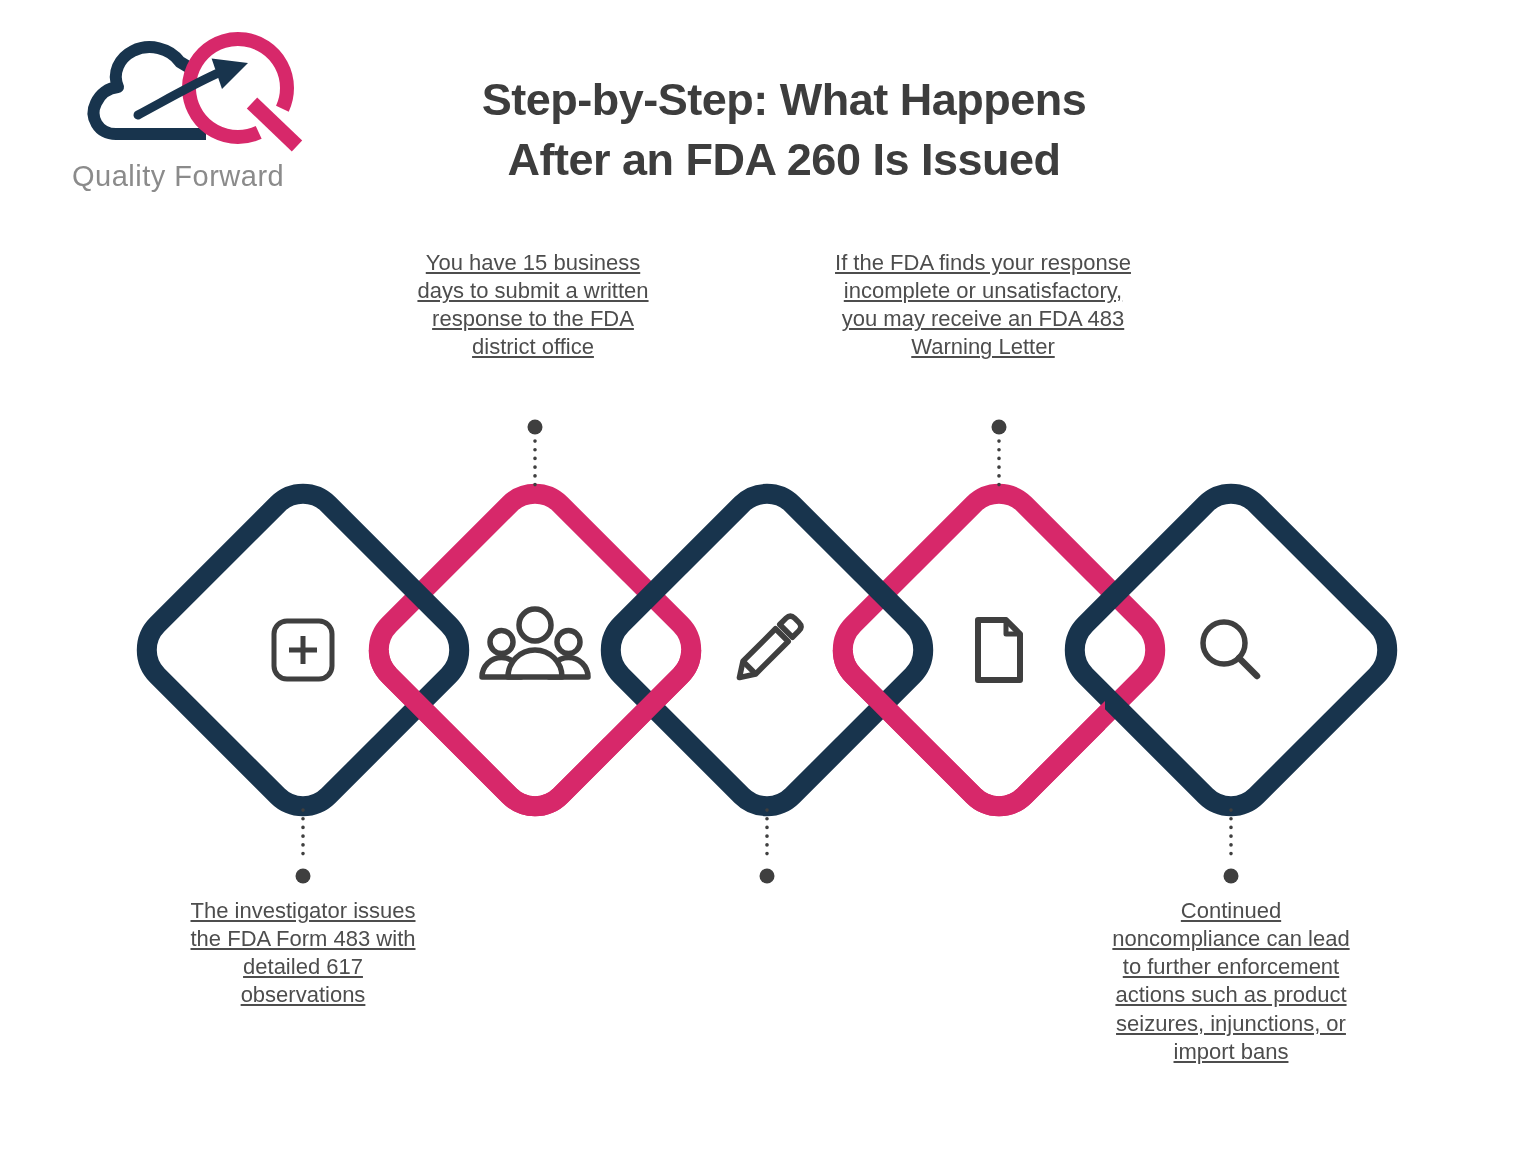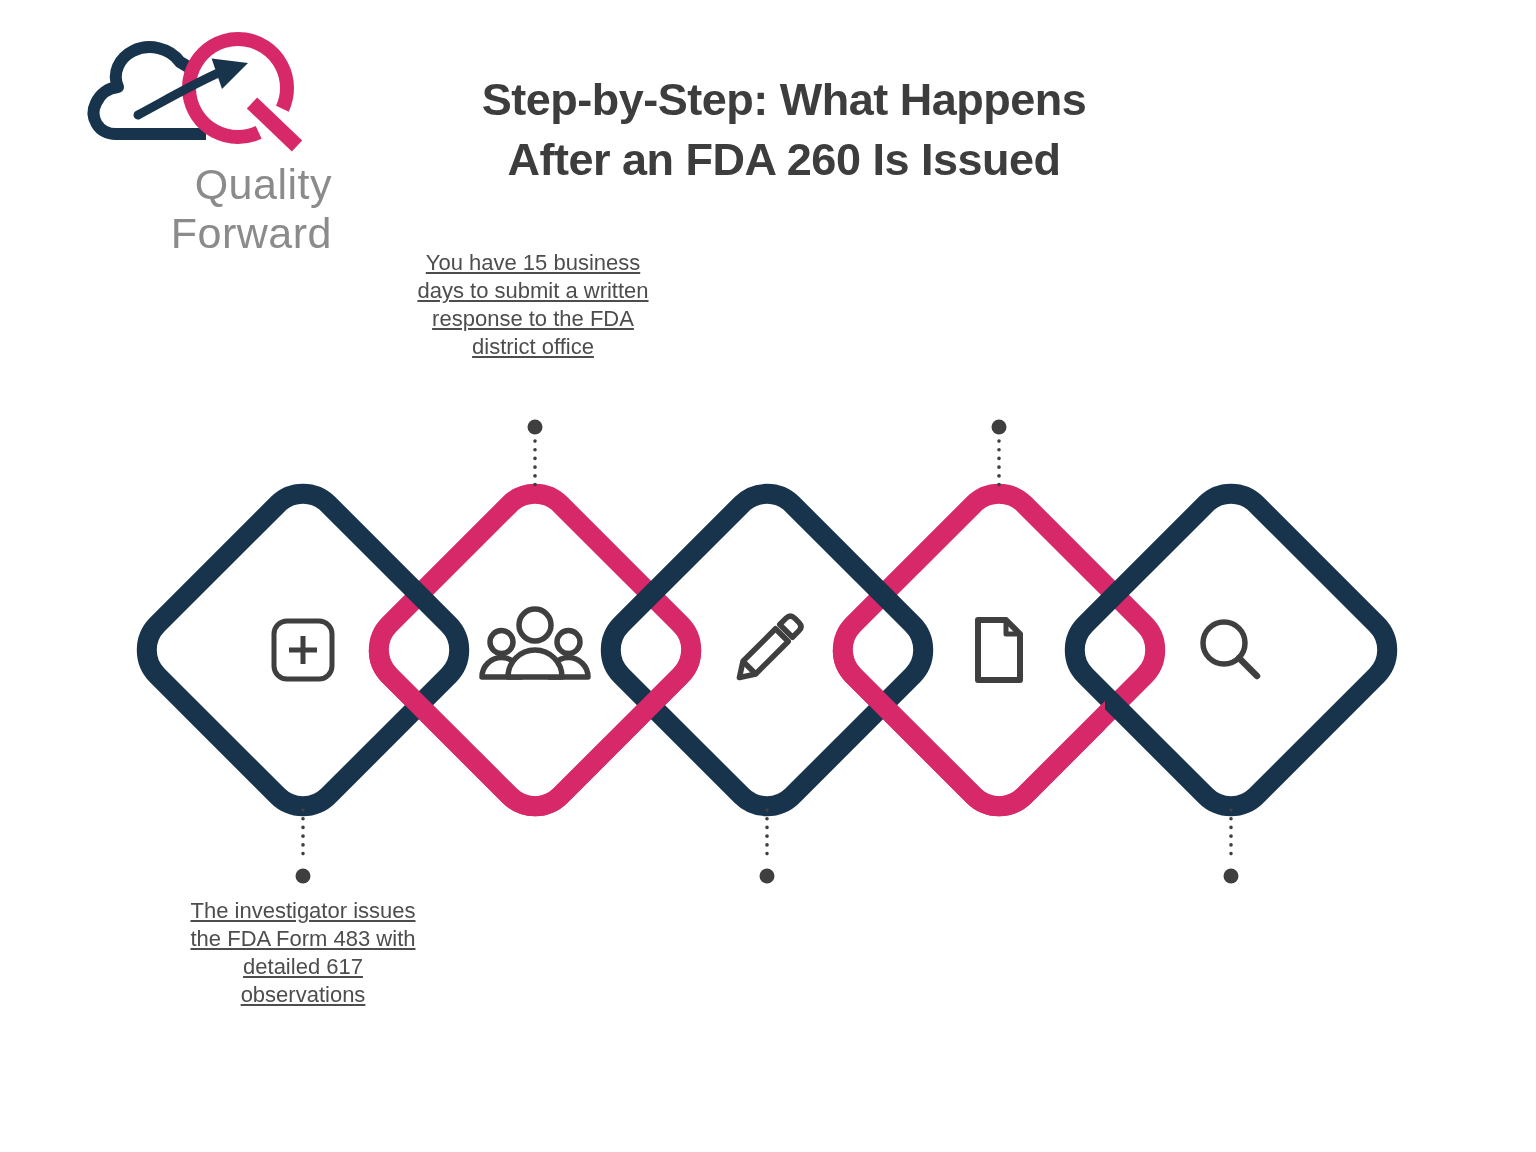--- a/index.html
+++ b/index.html
@@ -29,21 +29,21 @@
     color:var(--text);white-space:pre-line;text-decoration:underline;
   }
   .desc.top-a{left:353px;top:249px;width:360px;}
   .desc.top-b{left:768px;top:249px;width:430px;}
   .desc.bot-a{left:123px;top:897px;width:360px;}
   .desc.bot-b{left:587px;top:897px;width:360px;}
   .desc.bot-c{left:1031px;top:897px;width:400px;}
   .logo-mark{position:absolute;left:78px;top:16px;}
   .logo-text{
     position:absolute;left:72px;top:160px;width:260px;
-    text-align:right;font-size:43px;color:var(--logo_text);letter-spacing:0.5px;
+    text-align:left;font-size:29px;color:var(--logo_text);letter-spacing:0.5px;
   }
 </style>
 </head>
 <body>
 
 <div class="canvas">
 
   <svg class="logo-mark" width="250" height="150" viewBox="0 0 250 150">
     <path d="M 128 118 L 38 118 C 20 118 11 101 18 87 C 22 78 30 72 40 71 C 34 57 41 42 55 35 C 71 27 92 32 102 46 L 112 52" fill="none" stroke="var(--navy)" stroke-width="12" stroke-linejoin="round"></path>
     <path d="M 204.4 92.7 A 49 49 0 1 0 180.7 116.4" fill="none" stroke="var(--pink)" stroke-width="14"></path>
@@ -130,18 +130,28 @@
     <g transform="translate(1231,650)">
       <circle class="icon-line" cx="-7" cy="-7" r="21"></circle>
       <line class="icon-line" x1="8" y1="8" x2="26" y2="26" style="stroke-width:6.5px;"></line>
     </g>
   </svg>
 
   <div class="desc top-a">You have 15 business
 days to submit a written
 response to the FDA
 district office</div>
+  <div class="desc top-b">If the FDA finds your response
+incomplete or unsatisfactory,
+you may receive an FDA 483
+Warning Letter</div>
   <div class="desc bot-a">The investigator issues
 the FDA Form 483 with
 detailed 617
 observations</div>
+  <div class="desc bot-c">Continued
+noncompliance can lead
+to further enforcement
+actions such as product
+seizures, injunctions, or
+import bans</div>
 
 </div>
 
 </body></html>

